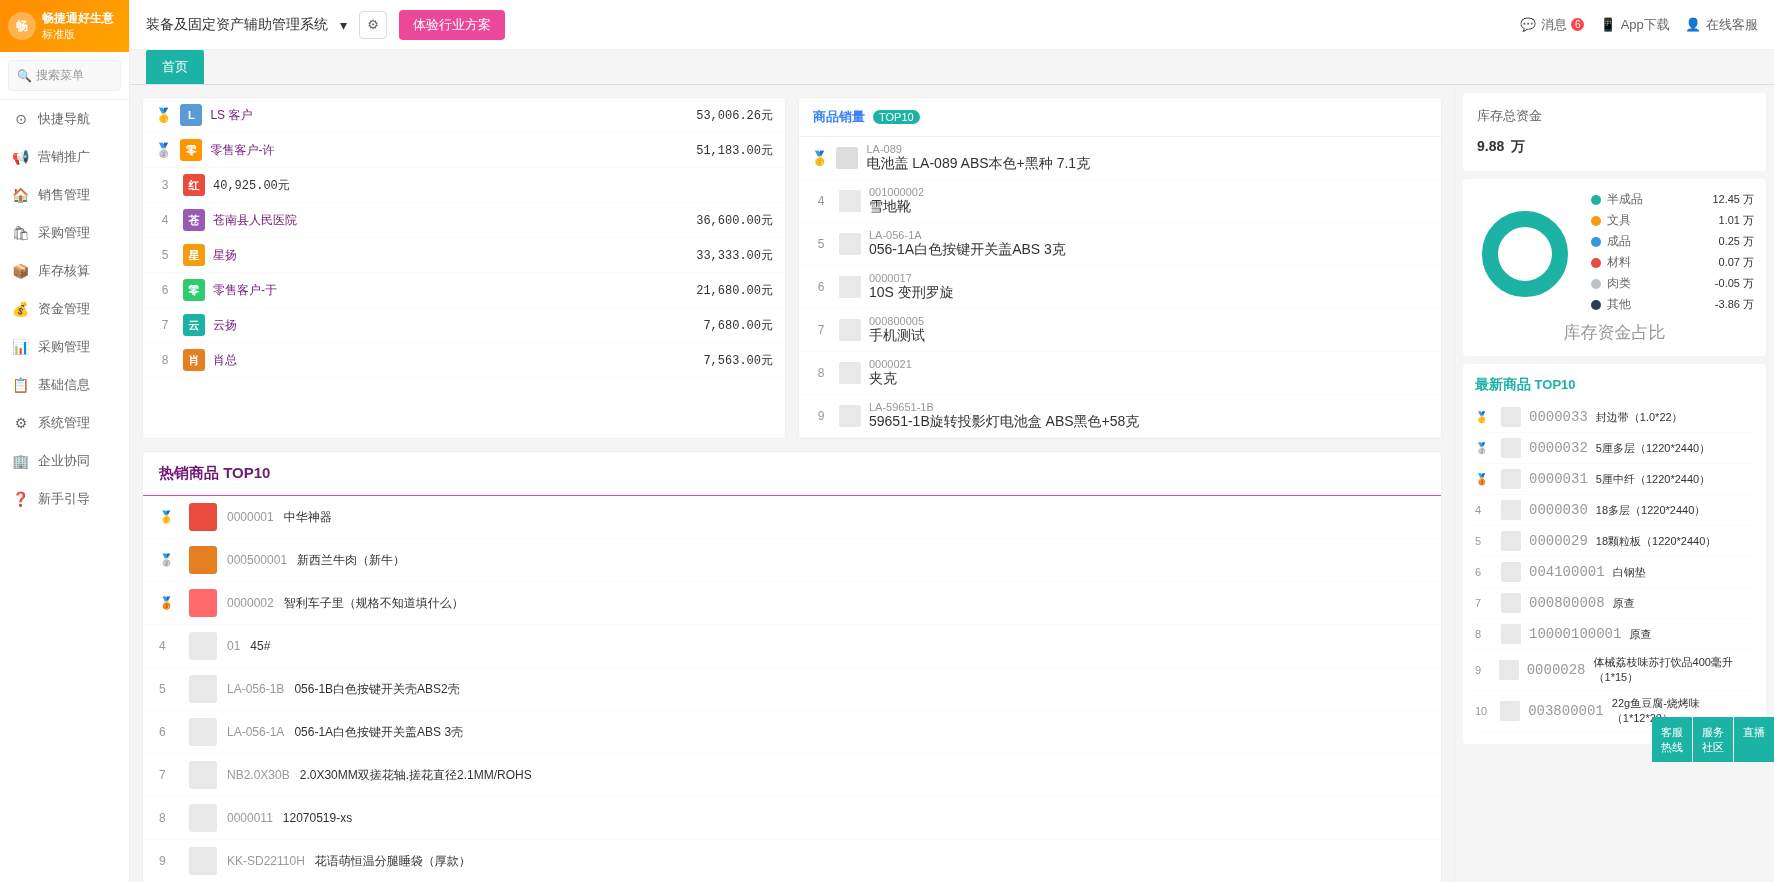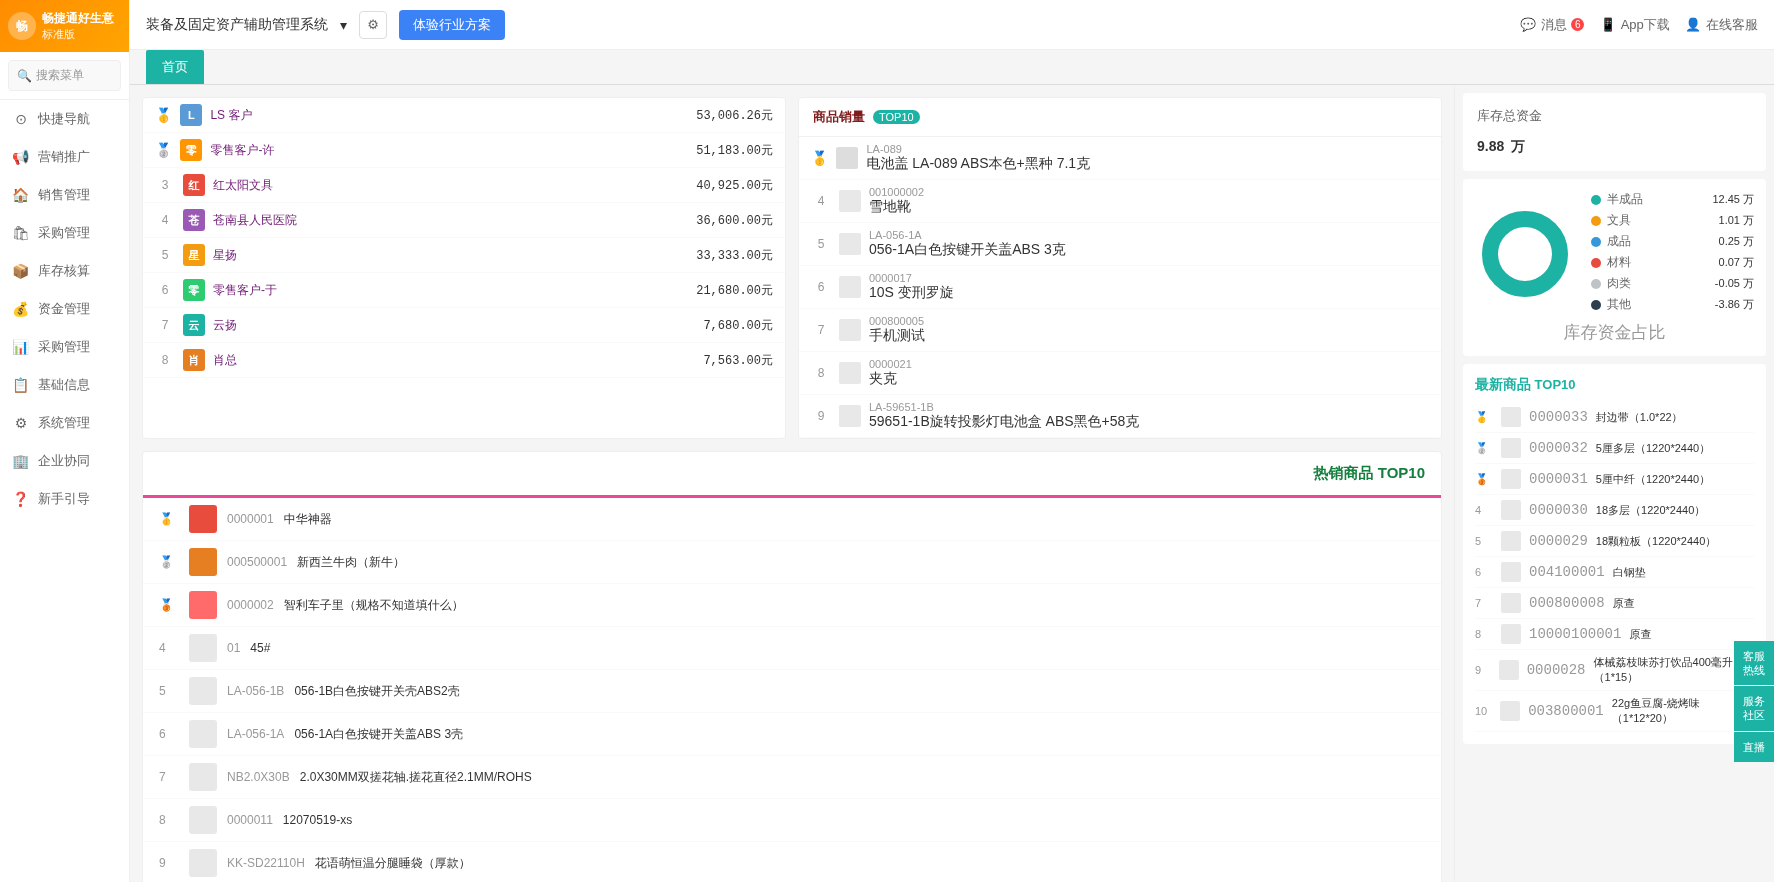--- a/index.html
+++ b/index.html
@@ -86,21 +86,21 @@
     }
     .header-settings-btn {
       width: 28px; height: 28px;
       border: 1px solid #ddd;
       border-radius: 4px;
       display: flex; align-items: center; justify-content: center;
       cursor: pointer;
       color: #666;
     }
     .header-trial-btn {
-      background: #3b82f6;
+      background: #ec4899;
       color: white;
       padding: 6px 14px;
       border-radius: 4px;
       cursor: pointer;
       font-size: 13px;
       border: none;
     }
     .header-right {
       margin-left: auto;
       display: flex;
@@ -211,23 +211,22 @@
     
     .hot-products-panel {
       background: white;
       border: 1px solid #eee;
       border-radius: 4px;
     }
     .hot-products-panel .panel-header {
       padding: 12px 16px;
       font-size: 15px;
       font-weight: bold;
-      color: #15803d;
-      border-bottom: 3px solid #ec4899;
-      text-align: right;
+      color: #701a75;
+      border-bottom: 1px solid #ec4899;
     }
     .hot-product-row {
       display: flex;
       align-items: center;
       padding: 7px 16px;
       border-bottom: 1px solid #f9f9f9;
       gap: 10px;
     }
     .hot-rank-num { width: 20px; color: #999; font-size: 12px; }
     .hot-rank-num.gold { color: #ff8c00; }
@@ -336,21 +335,20 @@
     }
     .new-product-code { font-size: 14px; color: #999; font-family: Liberation Mono, monospace; }
     .new-product-name { font-size: 11px; color: #333; }
 
     
     .float-btns {
       position: fixed;
       right: 0;
       bottom: 120px;
       display: flex;
-      flex-direction: column;
       gap: 1px;
     }
     .float-btn {
       background: #1db3a4;
       color: white;
       width: 40px;
       padding: 8px 4px;
       text-align: center;
       font-size: 11px;
       cursor: pointer;
@@ -475,21 +473,20 @@
             </div>
             <div class="rank-row">
               <span class="medal">🥈</span>
               <span class="rank-avatar" style="background:#ff9500;">零</span>
               <span class="rank-name">零售客户-许</span>
               <span class="rank-amount">51,183.00元</span>
             </div>
             <div class="rank-row">
               <span class="rank-num">3</span>
               <span class="rank-avatar" style="background:#e74c3c;">红</span>
-              <span class="rank-name">红太阳文具</span>
               <span class="rank-amount">40,925.00元</span>
             </div>
             <div class="rank-row">
               <span class="rank-num">4</span>
               <span class="rank-avatar" style="background:#9b59b6;">苍</span>
               <span class="rank-name">苍南县人民医院</span>
               <span class="rank-amount">36,600.00元</span>
             </div>
             <div class="rank-row">
               <span class="rank-num">5</span>
@@ -513,21 +510,21 @@
               <span class="rank-num">8</span>
               <span class="rank-avatar" style="background:#e67e22;">肖</span>
               <span class="rank-name">肖总</span>
               <span class="rank-amount">7,563.00元</span>
             </div>
           </div>
         </div>
 
         <div class="panel rank-panel">
           <div style="padding:10px 14px; border-bottom:1px solid #f0f0f0; display:flex; align-items:center; gap:8px;">
-            <span style="font-size:13px; color:#7f1d1d; font-weight:bold;text-align:right;">商品销量</span>
+            <span style="font-size:13px; color:#3b82f6; font-weight:bold;text-align:right;">商品销量</span>
             <span style="background:#1db3a4; color:white; font-size:11px; padding:1px 6px; border-radius:8px;">TOP10</span>
           </div>
           <div class="product-row">
             <span class="medal">🥇</span>
             <div class="product-img" style="background:#ddd;"></div>
             <div>
               <div class="product-code">LA-089</div>
               <div class="product-name">电池盖 LA-089 ABS本色+黑种 7.1克</div>
             </div>
           </div>

